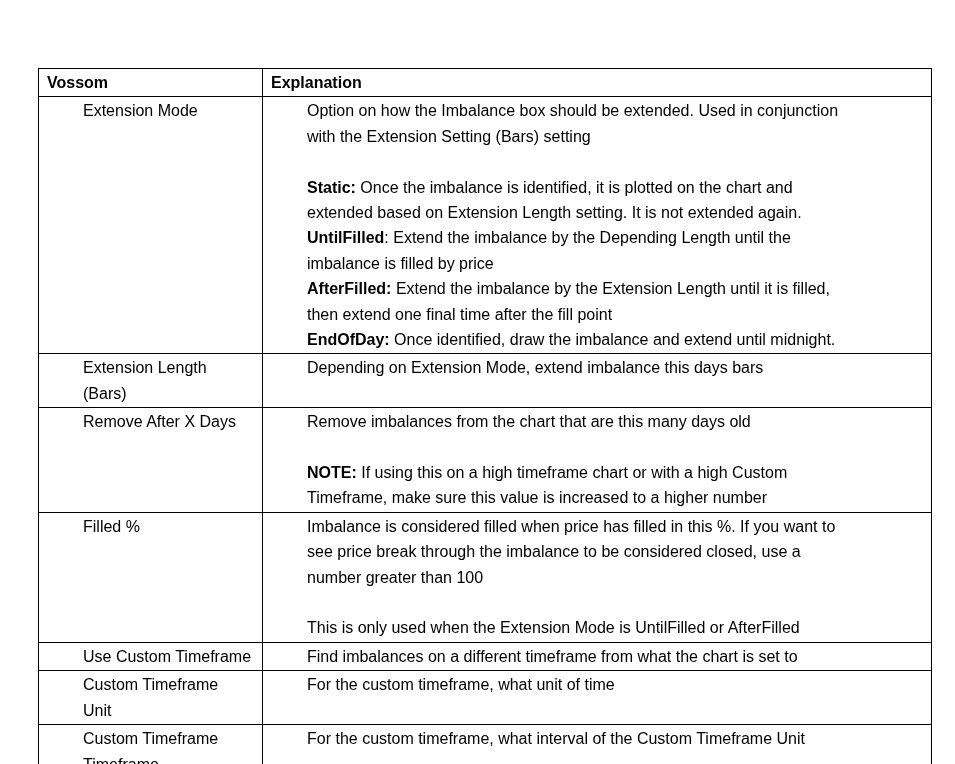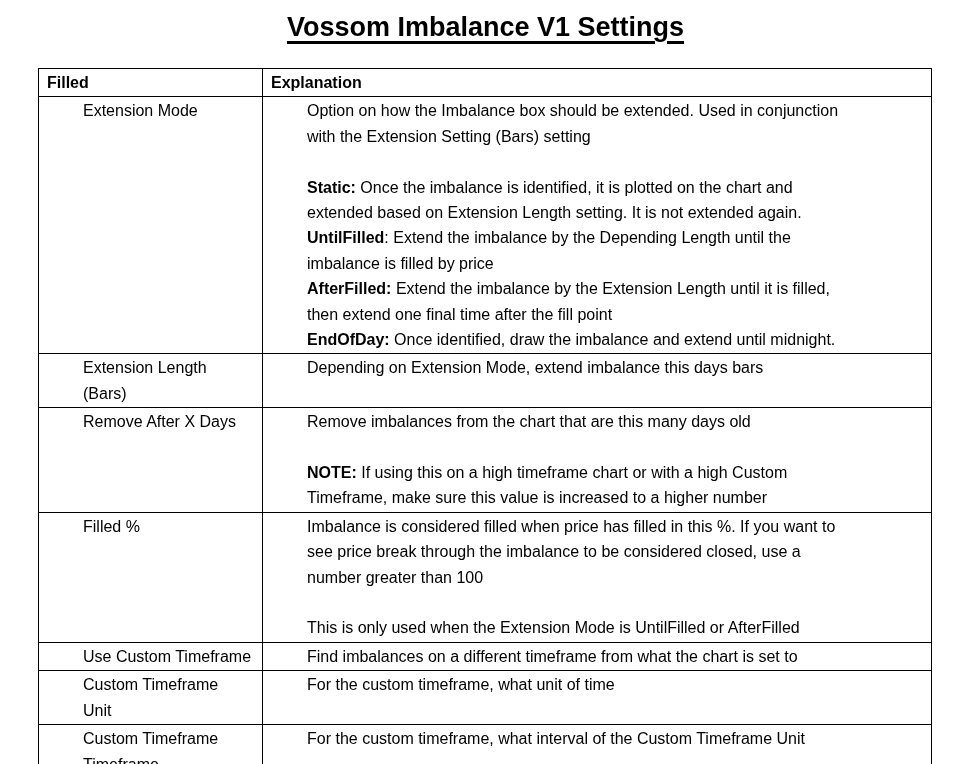--- a/index.html
+++ b/index.html
@@ -80,31 +80,30 @@
     width: 1px;
     height: 11px;
     background: #000000;
   }
 </style>
 </head>
 <body>
 
 <div class="page">
 
-  <h1 class="doc-title">Vossom Imbalance V1 Settings</h1>
 
   <div class="table-wrap">
     <table class="settings-table">
       <colgroup>
         <col class="c1">
         <col class="c2">
       </colgroup>
       <thead>
         <tr>
-          <th>Filled</th>
+          <th>Vossom</th>
           <th>Explanation</th>
         </tr>
       </thead>
       <tbody id="settings-tbody">
           <tr>
             <td>
               <div class="line">Extension Mode</div>
             </td>
             <td>
               <div class="line"><span>Option on how the Imbalance box should be extended. Used in conjunction</span></div>

